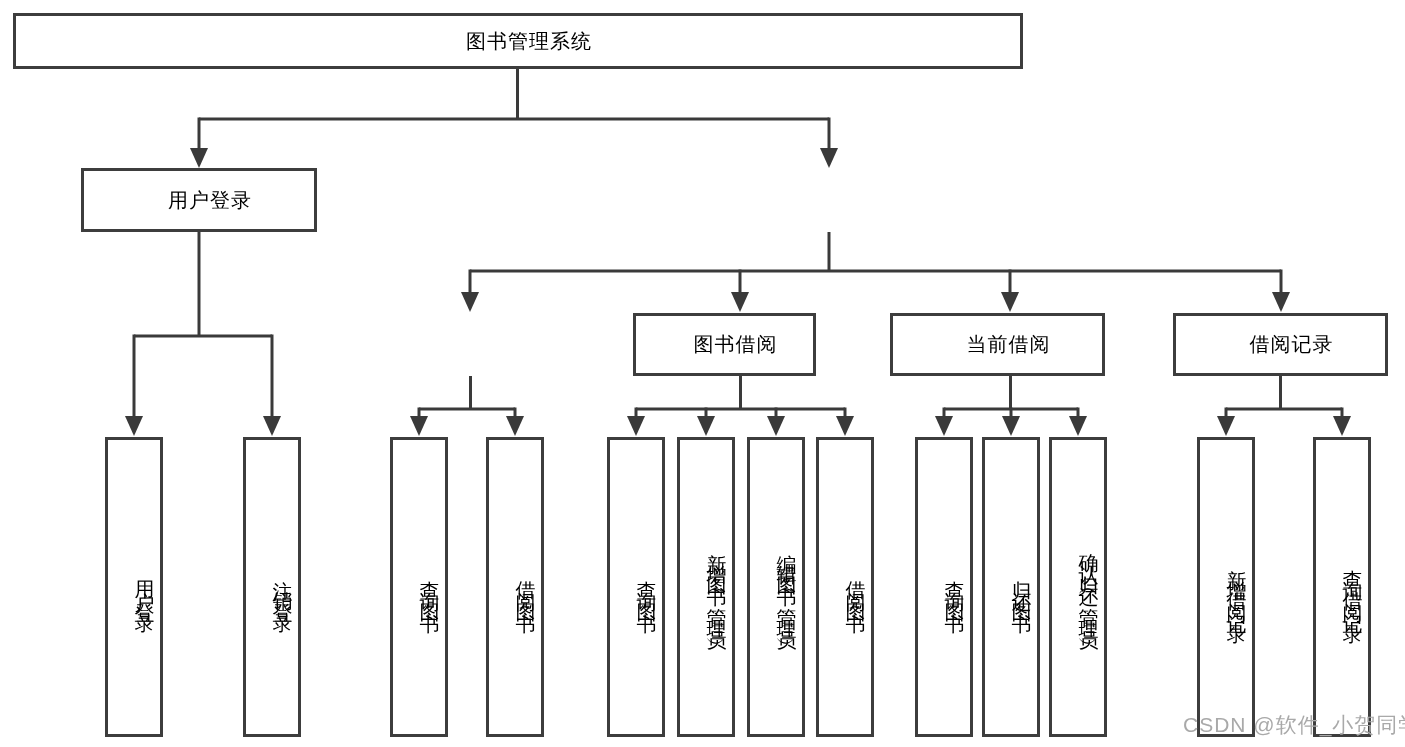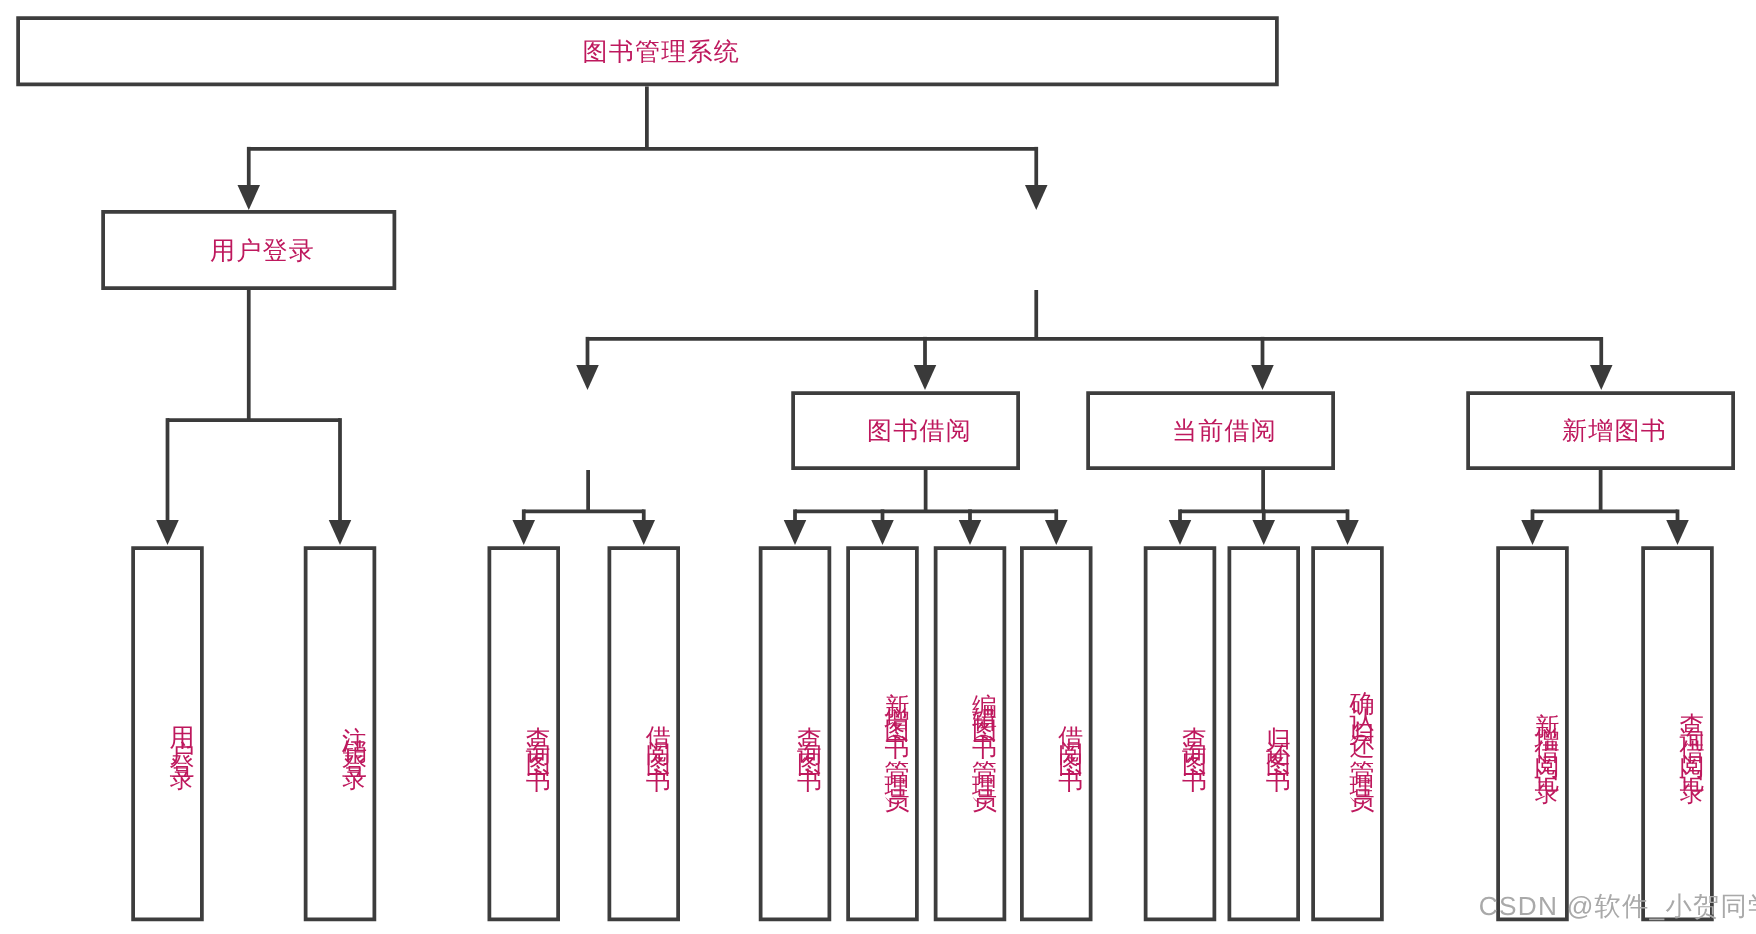--- a/index.html
+++ b/index.html
@@ -10,21 +10,21 @@
     font-family:"Liberation Sans", sans-serif;
     overflow:hidden;
   }
   #connectors{position:absolute;left:0;top:0;width:1405px;height:747px;}
   .box{
     position:absolute;
     box-sizing:border-box;
     background:#ffffff;
     border:3px solid #3d3d3d;
     display:flex;align-items:center;justify-content:center;
-    color:#be185d;
+    color:#000000;
     font-size:20px;
     letter-spacing:1px;
     z-index:2;
     padding-left:22px;
   }
   .root-box{left:13px;top:13px;width:1010px;height:56px;}
   .l2-box{top:168px;height:64px;}
   .l3-box{top:313px;height:63px;}
   .leaf{top:437px;width:58px;height:300px;}
   .vtext{
@@ -116,25 +116,25 @@
     <span>图书管理系统</span>
   </div>
 
   <div class="box l2-box" style="left:81px;width:236px;">
     <span>用户登录</span>
   </div>
 
   <div class="box l3-box" style="left:633px;width:183px;">
     <span>图书借阅</span>
   </div>
-  <div class="box l3-box" style="left:869px;width:199px;justify-content:center;">
+  <div class="box l3-box" style="left:890px;width:215px;justify-content:center;">
     <span>当前借阅</span>
   </div>
   <div class="box l3-box" style="left:1173px;width:215px;">
-    <span>新增图书</span>
+    <span>借阅记录</span>
   </div>
 
   <div class="box leaf" style="left:105px;">
     <span class="vtext">用户登录</span>
   </div>
   <div class="box leaf" style="left:243px;">
     <span class="vtext">注销登录</span>
   </div>
 
   <div class="box leaf" style="left:390px;">

